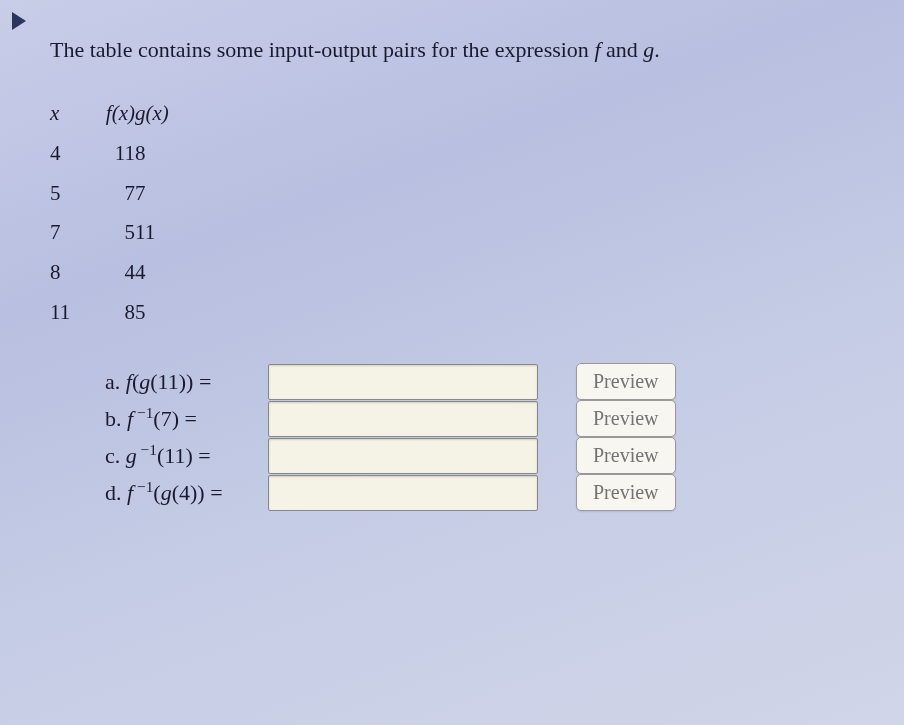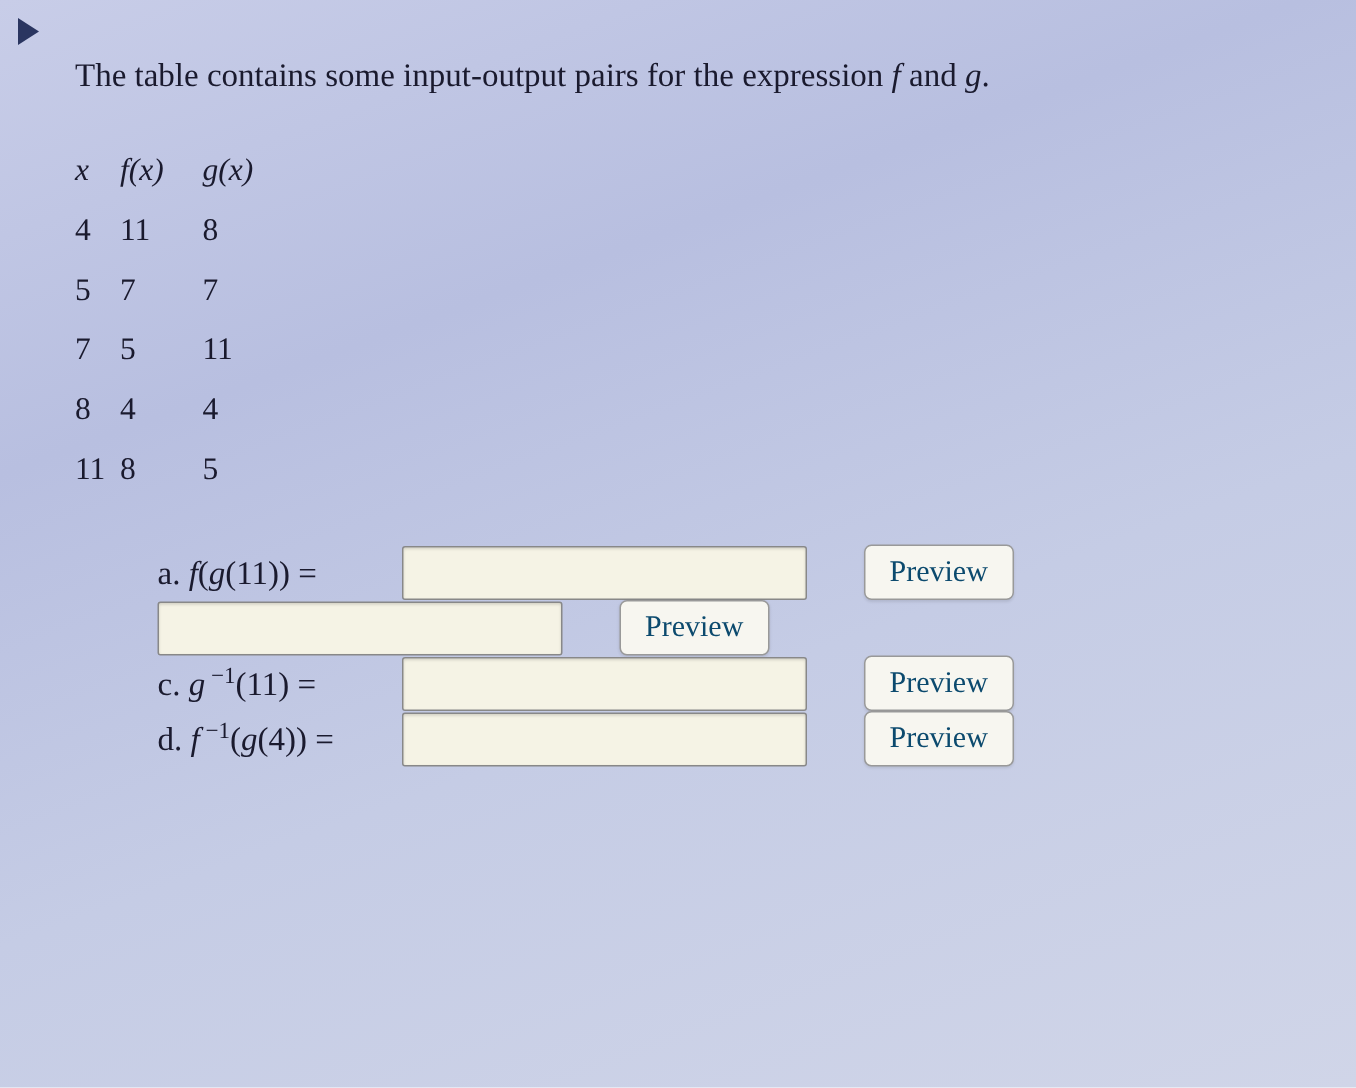--- a/index.html
+++ b/index.html
@@ -36,21 +36,21 @@
   .table {
     margin-bottom: 30px;
     font-size: 21px;
   }
   .table-row {
     display: flex;
     gap: 0;
     line-height: 1.9;
   }
   .col-x { width: 30px; text-align: left; }
-  .col-fx { width: 55px; text-align: left; }
+  .col-fx { width: 55px; text-align: right; }
   .col-gx { width: 45px; text-align: left; }
   .header-row .col-x { font-style: italic; }
   .eval-prompt {
     margin-bottom: 25px;
     font-size: 22px;
   }
   .questions {
     padding-left: 55px;
   }
   .question-row {
@@ -73,21 +73,21 @@
     box-shadow: inset 0 1px 2px rgba(0,0,0,0.15);
   }
   .preview-btn {
     margin-left: 30px;
     padding: 6px 16px;
     background: #f7f6f0;
     border: 1px solid #999;
     border-radius: 5px;
     font-size: 20px;
     font-family: Georgia, serif;
-    color: #0c4a6e;
+    color: #737373;
     cursor: pointer;
     box-shadow: 0 1px 2px rgba(0,0,0,0.1);
   }
   .sup { font-size: 0.7em; vertical-align: super; }
 </style>
 </head>
 <body>
 
 <div class="play-icon"></div>
 
@@ -139,20 +139,24 @@
     <div class="question-row">
       <div class="q-label">
         <span>a.</span>
         <span class="math-i">f</span>(<span class="math-i">g</span>(11)) =
       </div>
       <input type="text" class="answer-input" style="">
       <button class="preview-btn">Preview</button>
     </div>
 
     <div class="question-row">
+      <div class="q-label">
+        <span>b.</span>
+        <span class="math-i">f</span><span class="sup">&nbsp;−1</span>(7) =
+      </div>
       <input type="text" class="answer-input" style="">
       <button class="preview-btn">Preview</button>
     </div>
 
     <div class="question-row">
       <div class="q-label">
         <span>c.</span>
         <span class="math-i">g</span><span class="sup">&nbsp;−1</span>(11) =
       </div>
       <input type="text" class="answer-input" style="">

